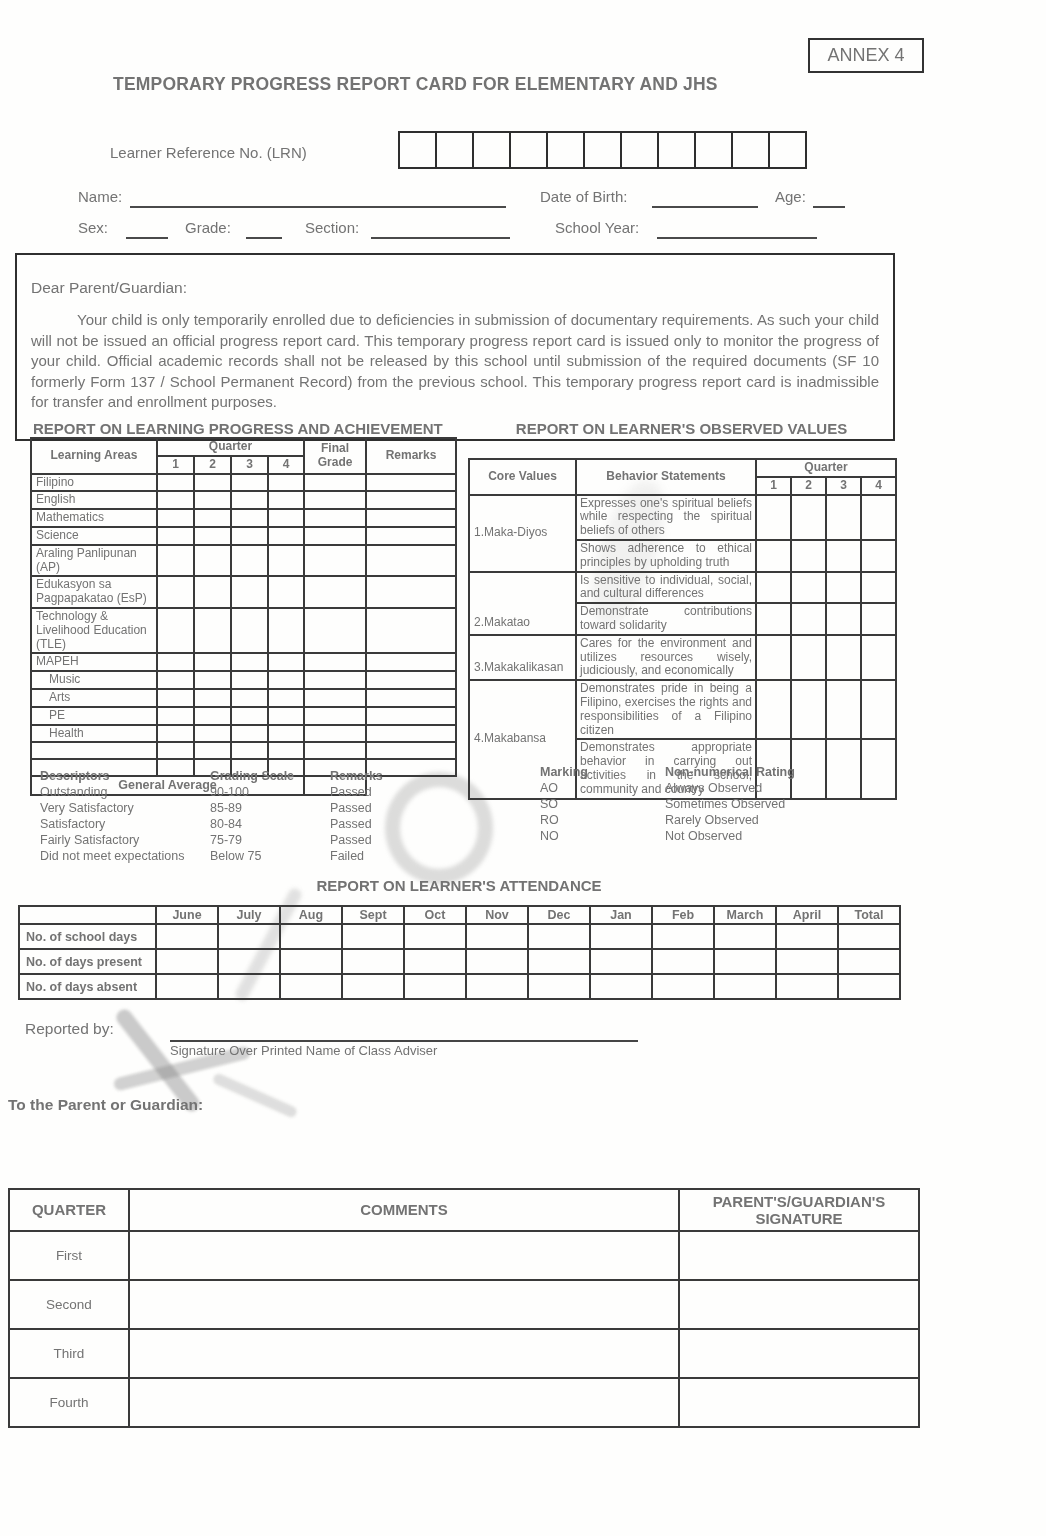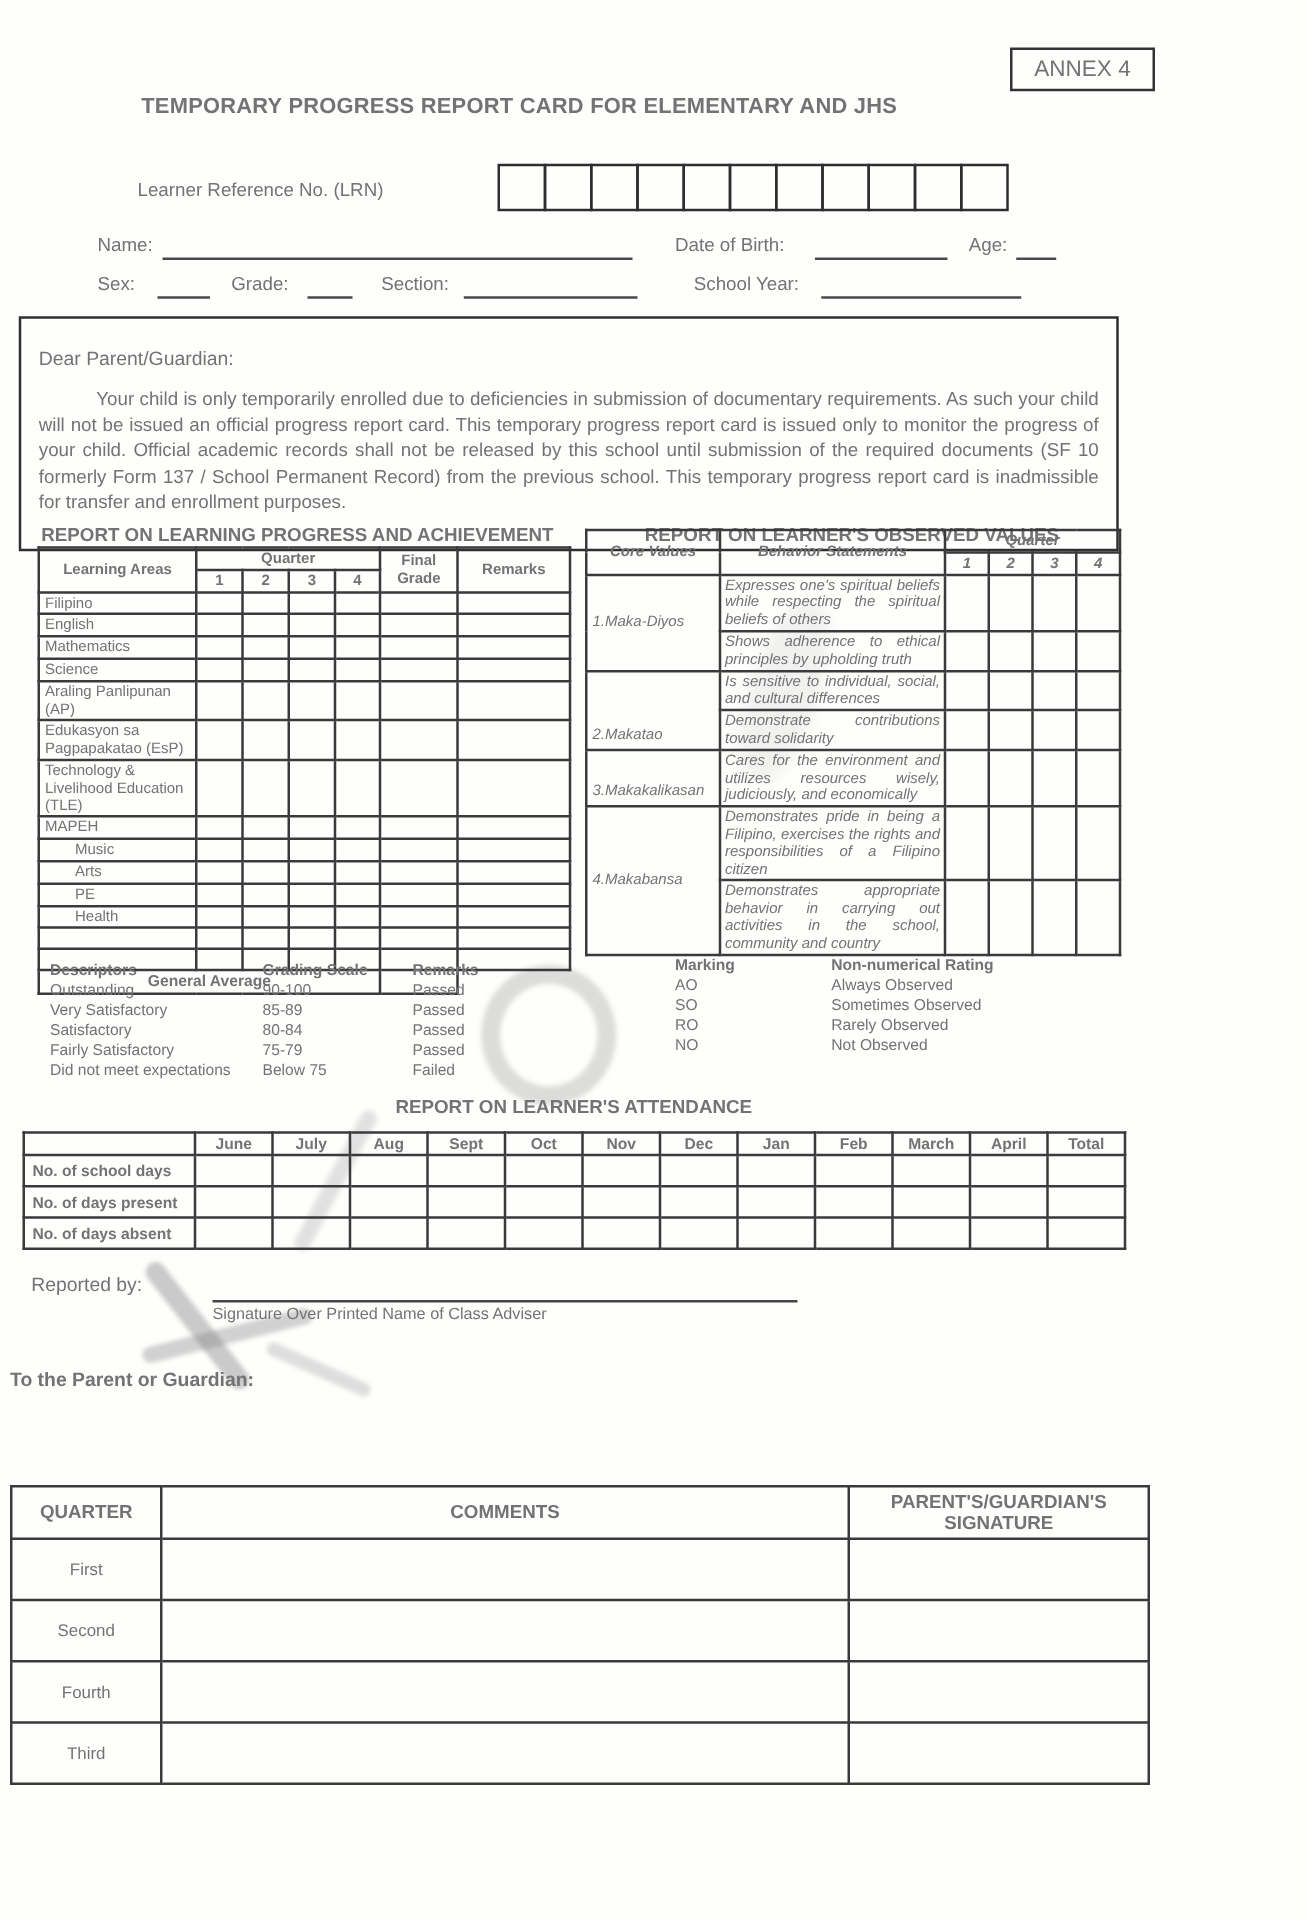--- a/index.html
+++ b/index.html
@@ -22,26 +22,26 @@
   .letter .sal{font-size:15.5px;}
   
   table{border-collapse:collapse;table-layout:fixed;}
   .grid td,.grid th{border:2px solid #3a3a3a;padding:1px 3px;font-size:12px;line-height:1.15;
                     overflow:hidden;background:transparent;}
   .grid th{font-weight:bold;text-align:center;}
   .sec-title{font-size:15px;font-weight:bold;text-align:right;}
   
   .lp{left:30px;top:437px;width:425px;}
   .lp td.la{text-align:left;padding-left:4px;}
-  .lp tr.sub td.la{padding-left:28px;}
+  .lp tr.sub td.la{padding-left:17px;}
   .lp td{height:13px;}
   .lp td.ga{text-align:center;font-weight:bold;font-size:12.5px;}
   .lp td.ghost{border:none;}
   
-  .ov{left:468px;top:423px;width:427px;font-style:italic;}
+  .ov{left:468px;top:458px;width:427px;}
   .ov td.cv{text-align:left;padding-left:4px;vertical-align:middle;}
   .ov td.cv.vb{vertical-align:bottom;padding-bottom:4px;}
   .ov td.bs{text-align:justify;}
   
   .legend{display:grid;font-size:12.5px;line-height:16px;}
   .grading{left:40px;top:768px;grid-template-columns:170px 120px 110px;}
   .marking{left:540px;top:764px;grid-template-columns:125px 200px;}
   
   .att{left:18px;top:905px;width:882px;}
   .att th{font-size:12.5px;}
@@ -485,25 +485,25 @@
           <td>First</td>
           <td></td>
           <td></td>
         </tr>
     <tr>
           <td>Second</td>
           <td></td>
           <td></td>
         </tr>
     <tr>
+          <td>Third</td>
+          <td></td>
+          <td></td>
+        </tr>
+    <tr>
           <td>Fourth</td>
-          <td></td>
-          <td></td>
-        </tr>
-    <tr>
-          <td>Third</td>
           <td></td>
           <td></td>
         </tr>
   </tbody>
     </table>
 
 </div>
 
 </body></html>

